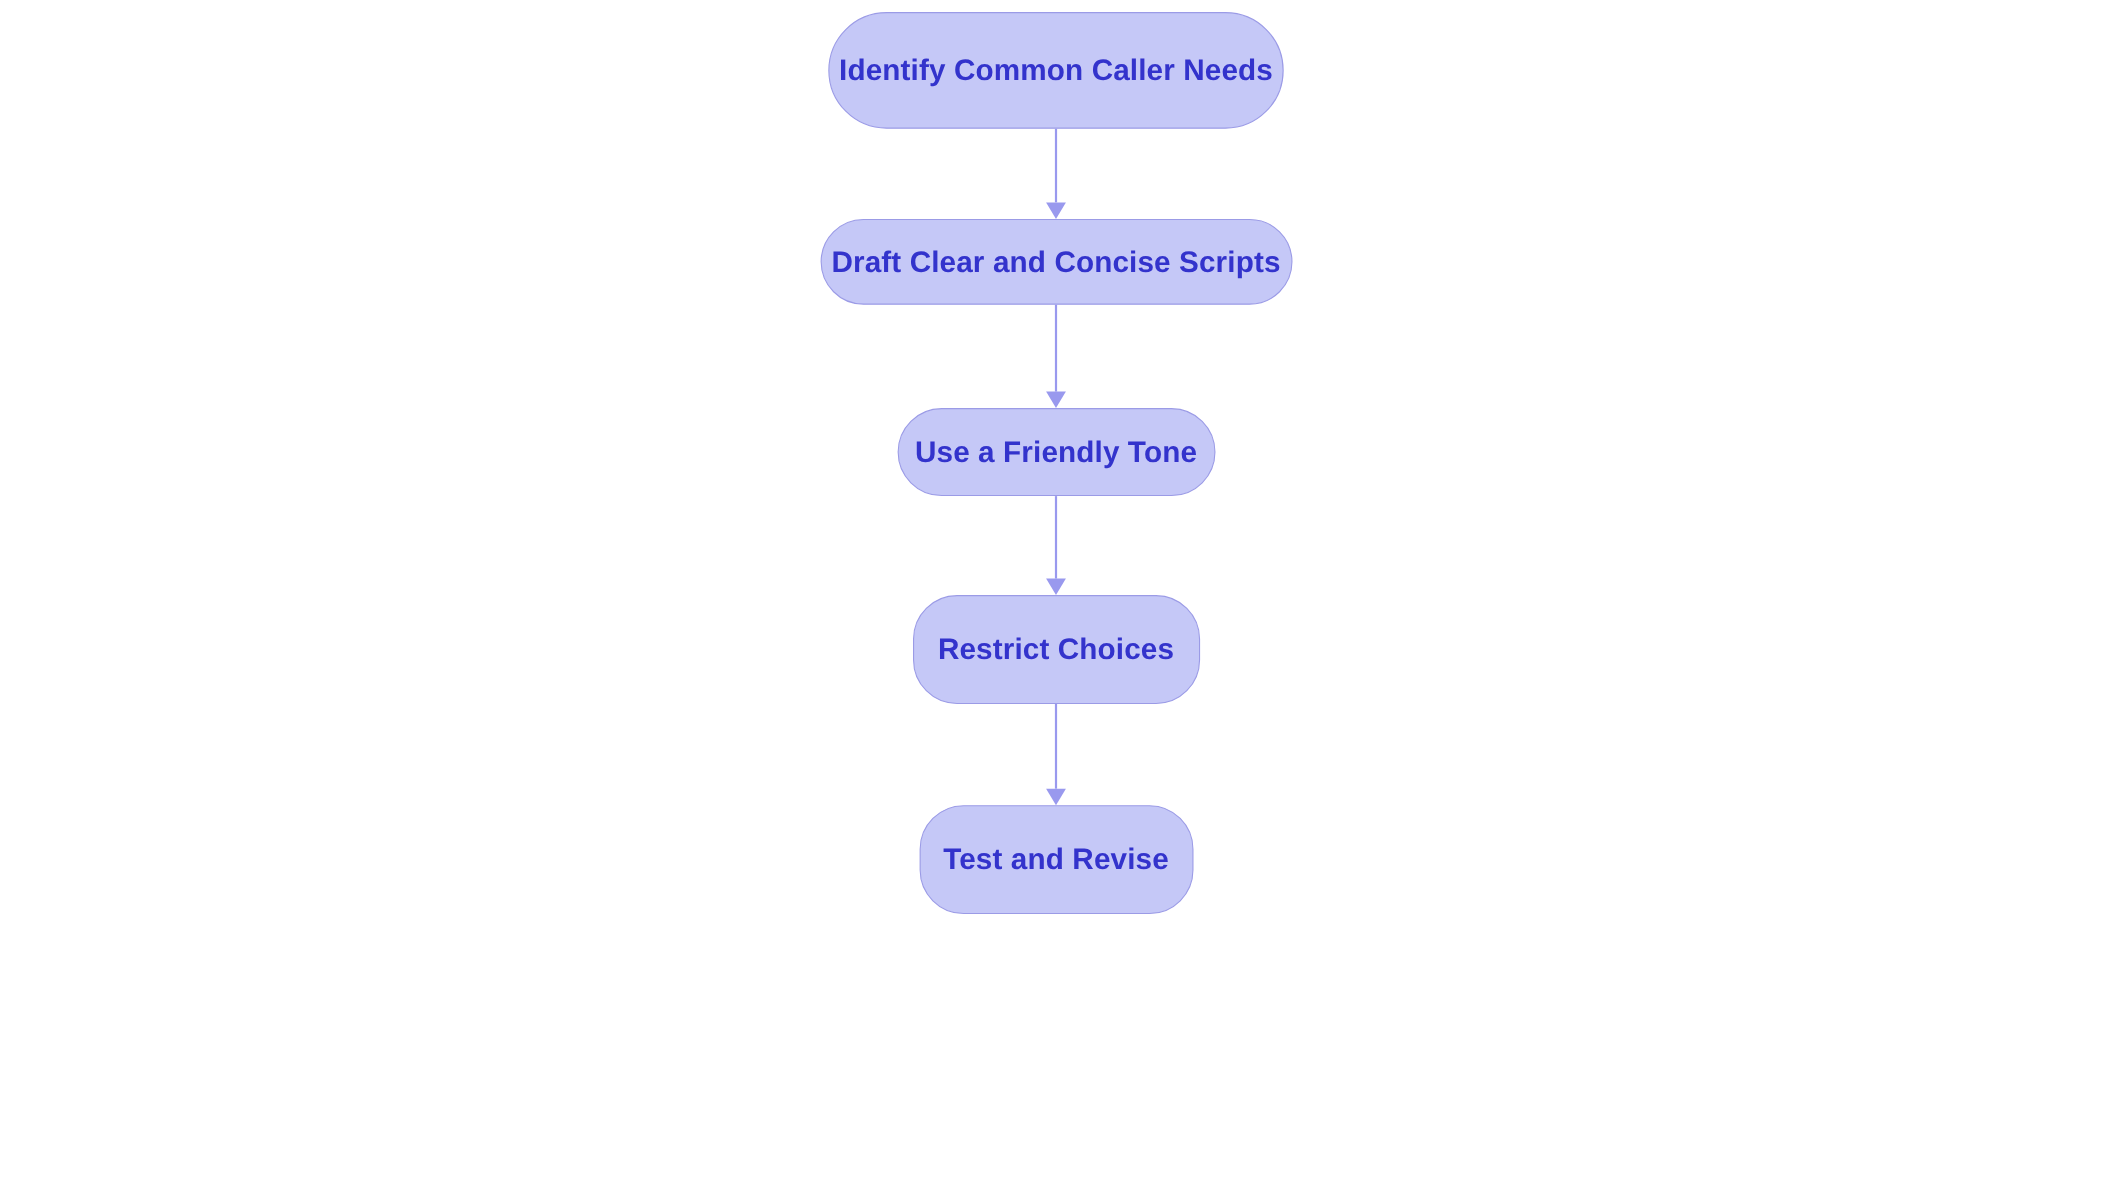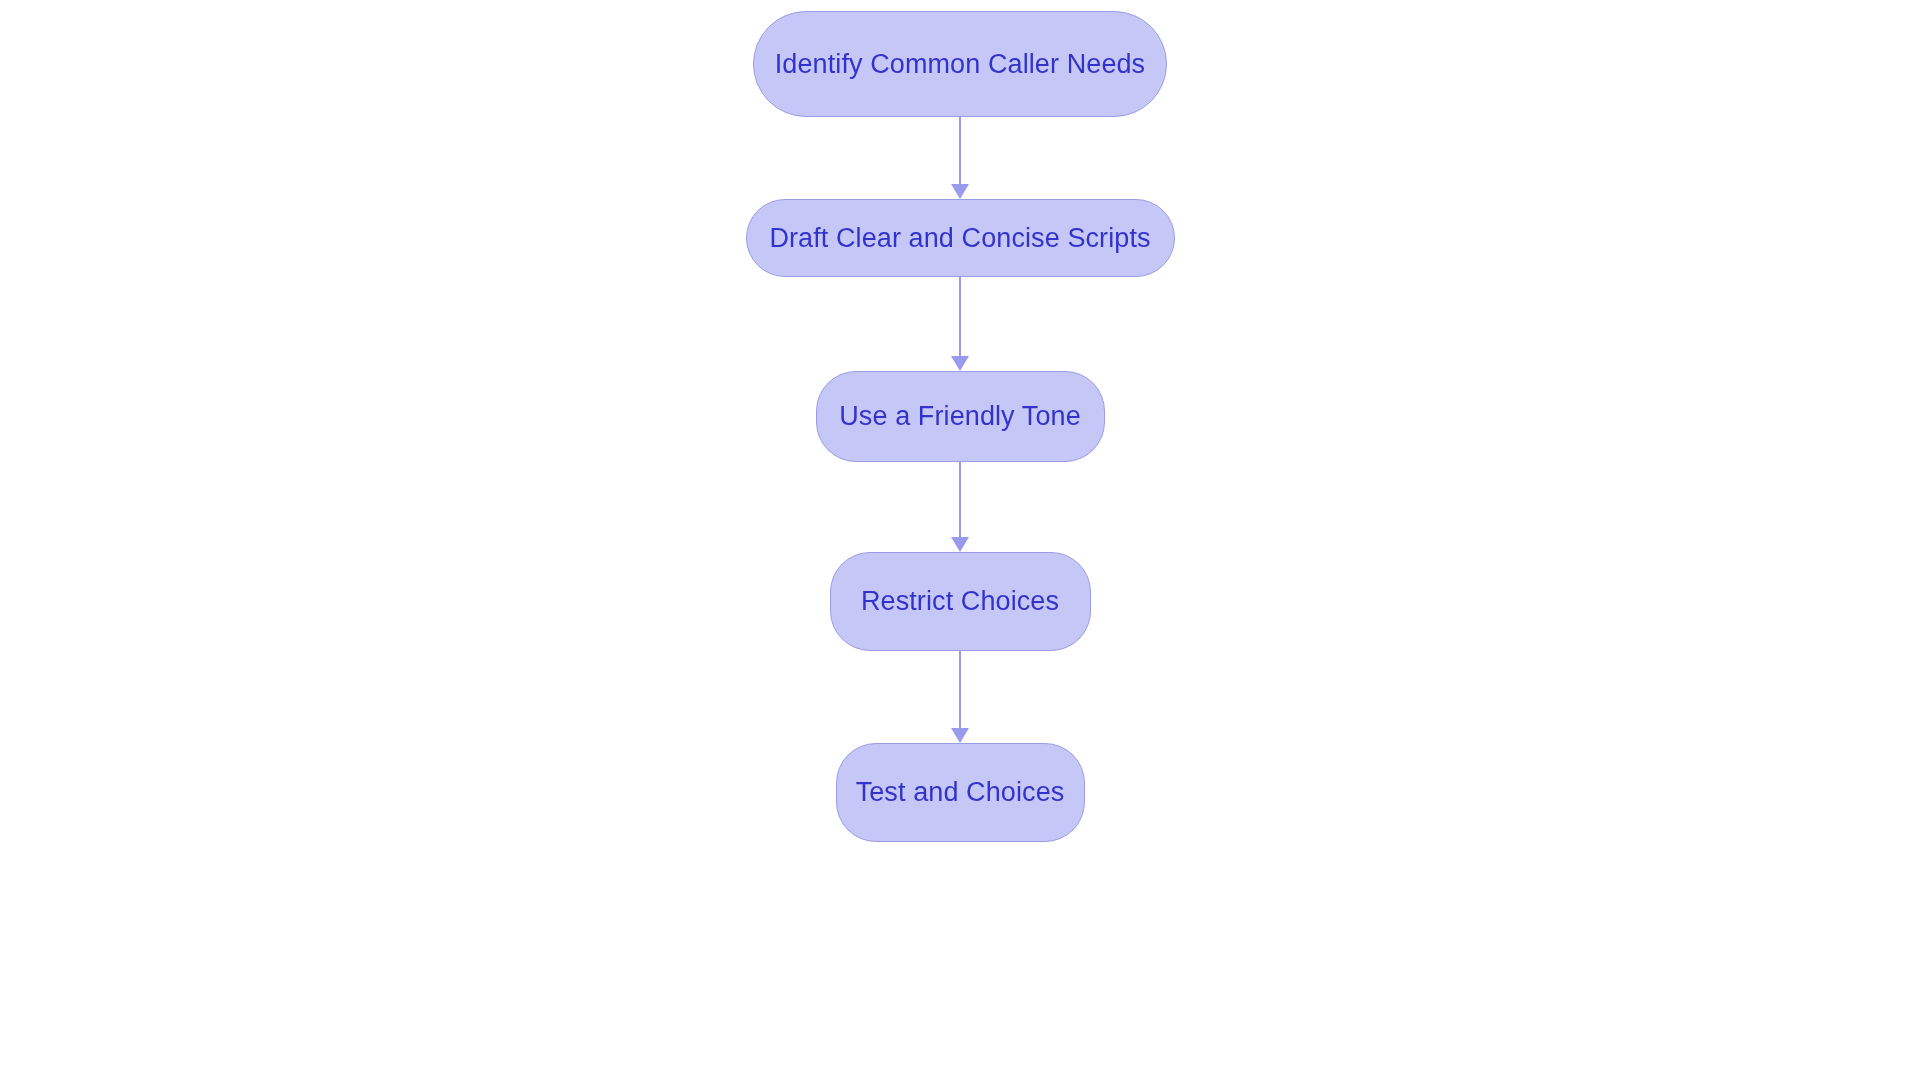--- a/index.html
+++ b/index.html
@@ -39,20 +39,21 @@
     color: #3333cc;
     font-size: 27px;
     font-weight: 400;
     letter-spacing: 0.1px;
     white-space: nowrap;
     line-height: 1;
   }
   .node-label {
     color: #3333cc;
     pointer-events: none;
+    font-weight: bold;
   }
   .connector {
     position: relative;
     width: 2px;
     background: transparent;
     display: flex;
     flex-direction: column;
     align-items: center;
   }
   .connector .stem {
@@ -86,36 +87,36 @@
 
     <div class="node" style="width: 429px; height: 78px; border-radius: 40px; background: rgb(197, 200, 247); border-color: rgb(155, 155, 230); color: rgb(51, 51, 204);">
       <span class="node-label">Draft Clear and Concise Scripts</span>
     </div>
 
     <div class="connector" style="height: 94px;">
       <div class="stem" style="background: rgb(153, 153, 238);"></div>
       <div class="head" style="border-top-color: rgb(153, 153, 238);"></div>
     </div>
 
-    <div class="node" style="width: 289px; height: 91px; border-radius: 40px; background: rgb(197, 200, 247); border-color: rgb(155, 155, 230); color: rgb(51, 51, 204);">
+    <div class="node" style="width: 289px; height: 80px; border-radius: 40px; background: rgb(197, 200, 247); border-color: rgb(155, 155, 230); color: rgb(51, 51, 204);">
       <span class="node-label">Use a Friendly Tone</span>
     </div>
 
     <div class="connector" style="height: 90px;">
       <div class="stem" style="background: rgb(153, 153, 238);"></div>
       <div class="head" style="border-top-color: rgb(153, 153, 238);"></div>
     </div>
 
     <div class="node" style="width: 261px; height: 99px; border-radius: 40px; background: rgb(197, 200, 247); border-color: rgb(155, 155, 230); color: rgb(51, 51, 204);">
       <span class="node-label">Restrict Choices</span>
     </div>
 
     <div class="connector" style="height: 92px;">
       <div class="stem" style="background: rgb(153, 153, 238);"></div>
       <div class="head" style="border-top-color: rgb(153, 153, 238);"></div>
     </div>
 
     <div class="node" style="width: 249px; height: 99px; border-radius: 40px; background: rgb(197, 200, 247); border-color: rgb(155, 155, 230); color: rgb(51, 51, 204);">
-      <span class="node-label">Test and Choices</span>
+      <span class="node-label">Test and Revise</span>
     </div>
 
   </div>
 </div>
 
 </body></html>

